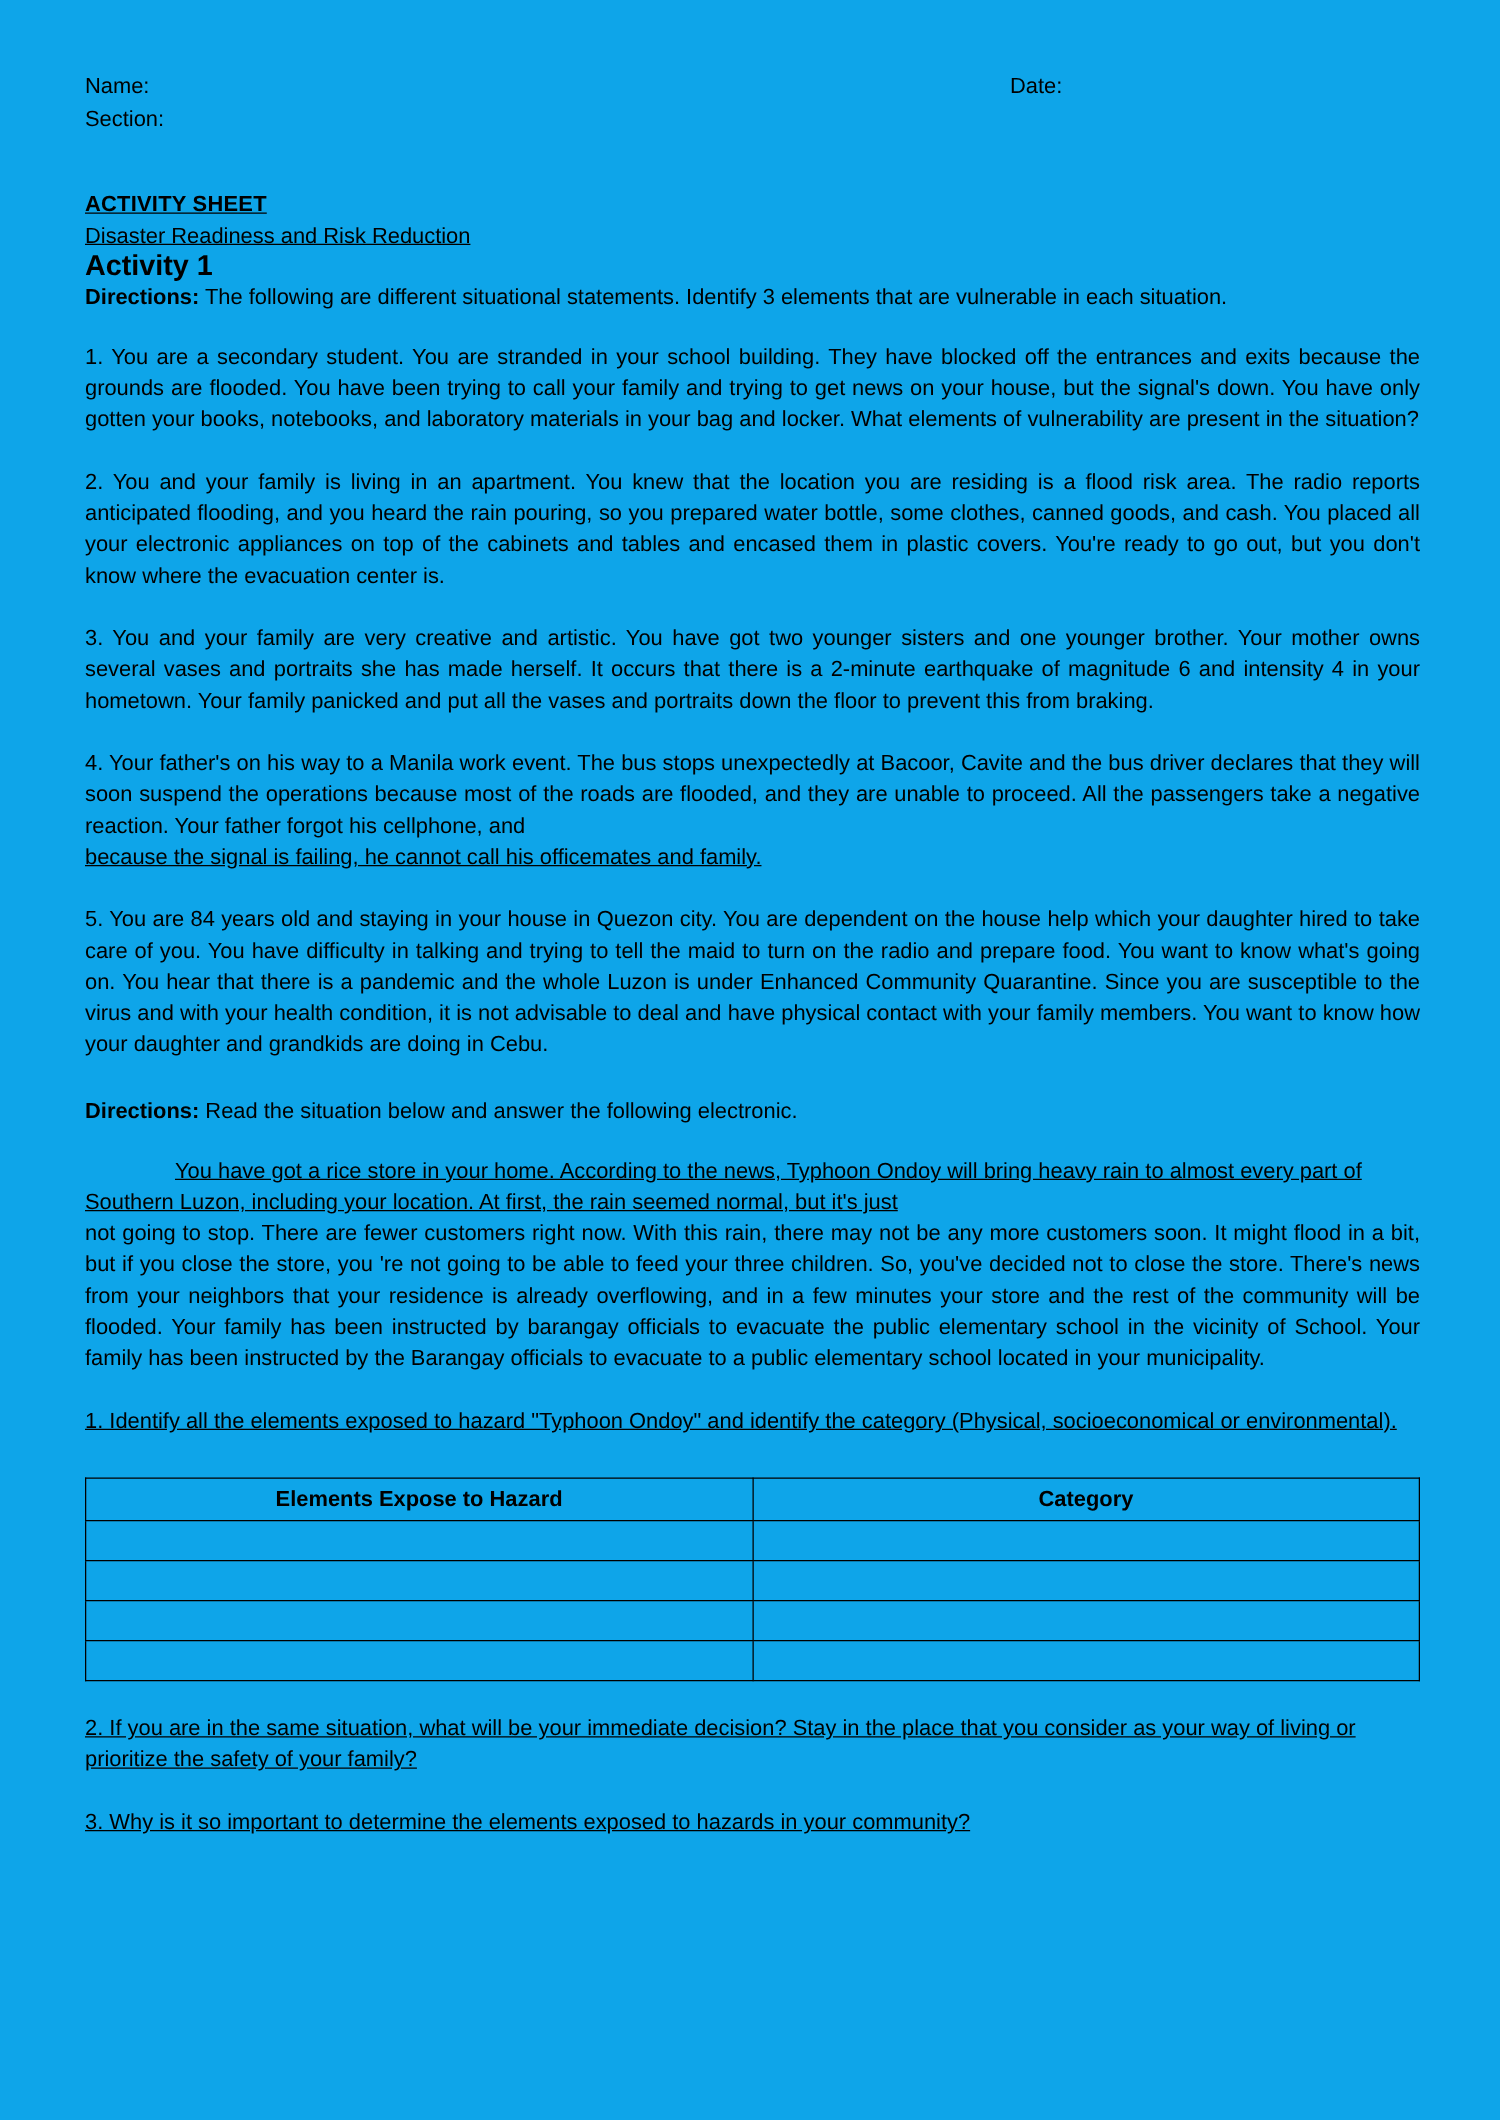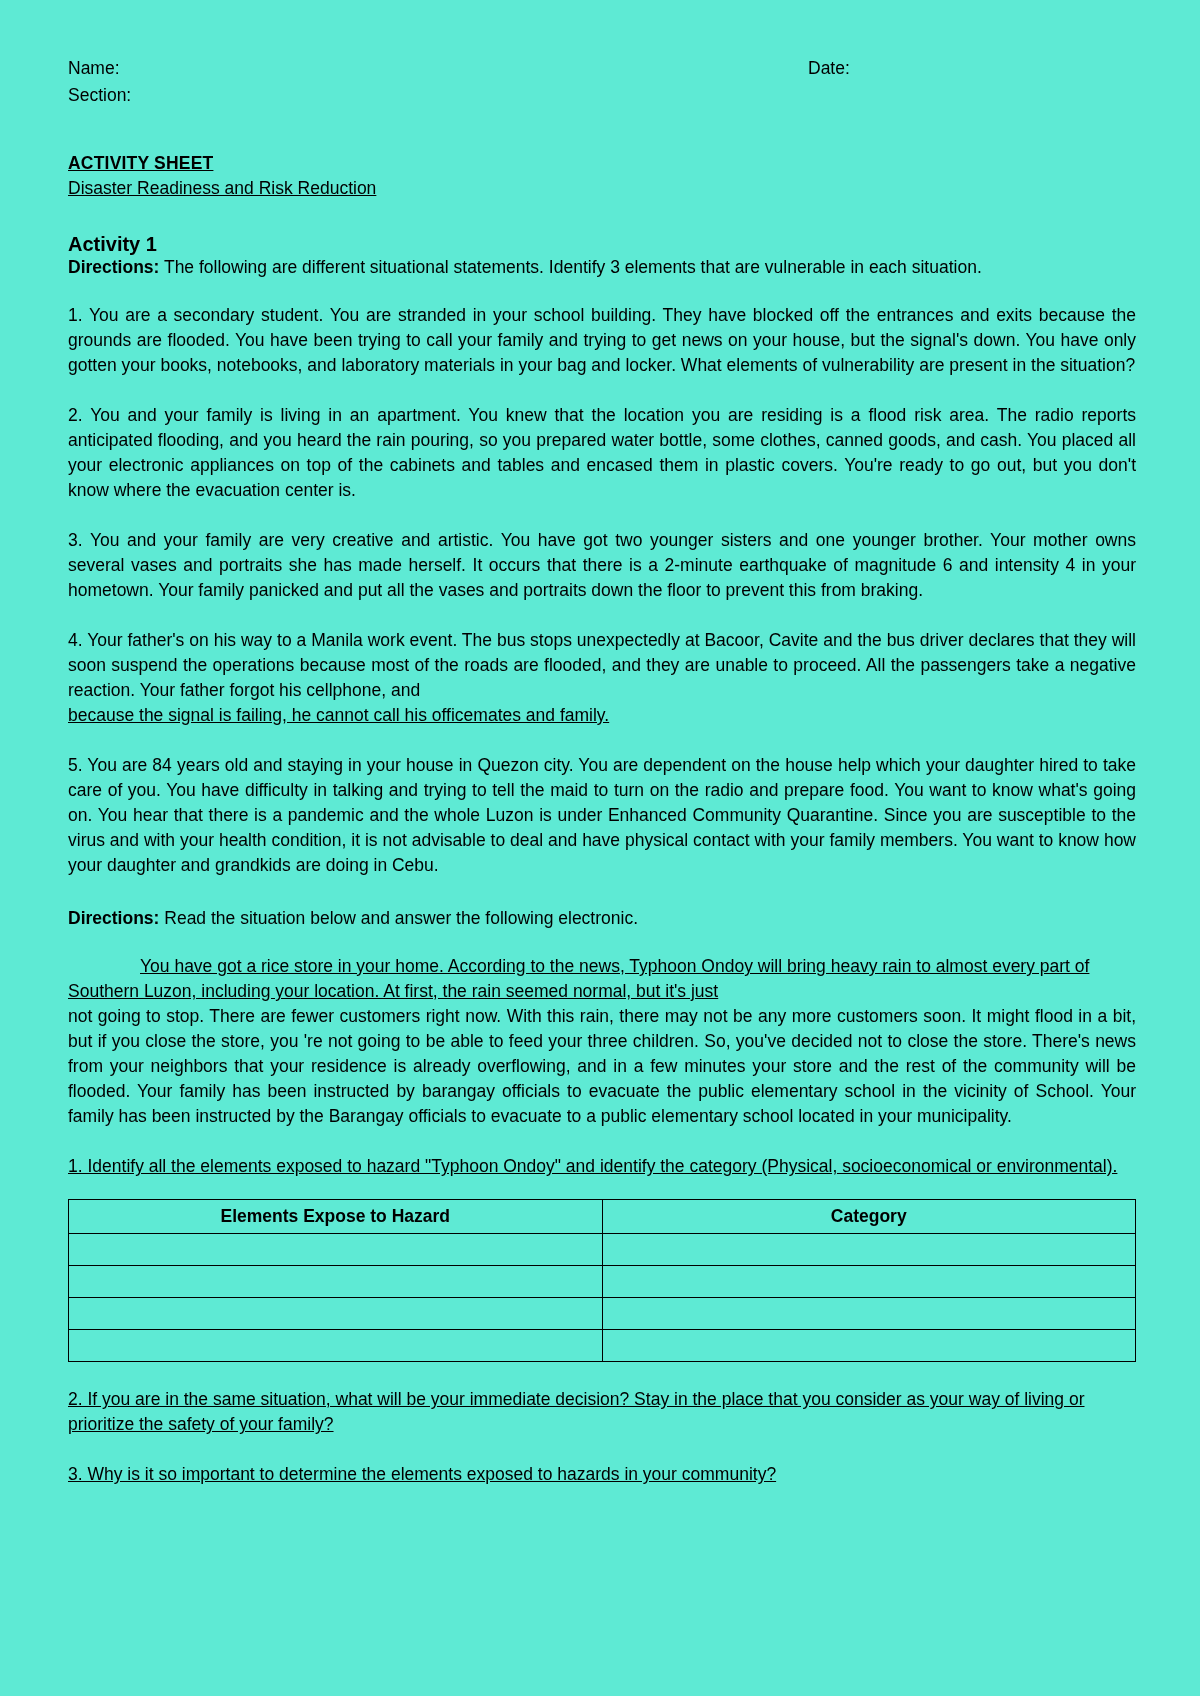--- a/index.html
+++ b/index.html
@@ -8,21 +8,21 @@
     padding: 0;
     background: #ffffff;
   }
   body {
     font-family: "Liberation Sans", sans-serif;
     color: #000000;
   }
   .page {
     width: 1200px;
     min-height: 1696px;
-    background: #5eead4;
+    background: #0ea5e9;
     box-sizing: border-box;
     padding: 56px 64px 40px 68px;
     position: relative;
   }
 
   
   .meta-block {
     font-size: 17.5px;
     line-height: 1.45;
     margin-bottom: 4px;
@@ -54,23 +54,22 @@
     letter-spacing: 0.2px;
   }
   .doc-subtitle {
     font-size: 17.5px;
     font-weight: normal;
     margin-top: 4px;
   }
 
   
   .activity-label {
-    font-size: 20px;
+    font-size: 23px;
     font-weight: bold;
-    margin-top: 34px;
   }
   .directions-line {
     font-size: 17.5px;
     margin-top: 1px;
   }
   .directions-line .lead,
   .directions-para .lead {
     font-weight: bold;
   }
   p.para {
@@ -91,21 +90,21 @@
   }
   .directions-para {
     font-size: 17.5px;
     margin-top: 30px;
   }
 
   
   table.hazard-table {
     border-collapse: collapse;
     width: 100%;
-    margin-top: 20px;
+    margin-top: 33px;
     table-layout: fixed;
   }
   table.hazard-table th,
   table.hazard-table td {
     border: 1.6px solid #000000;
     height: 30px;
     padding: 1px 4px;
   }
   table.hazard-table th {
     font-size: 17.5px;

